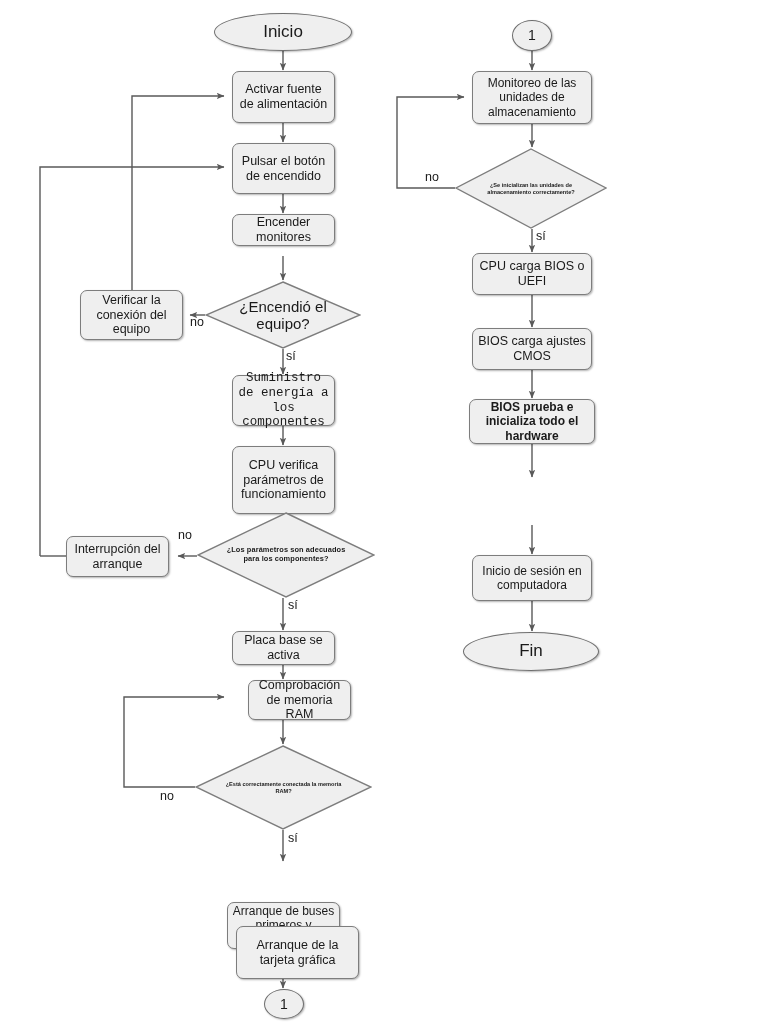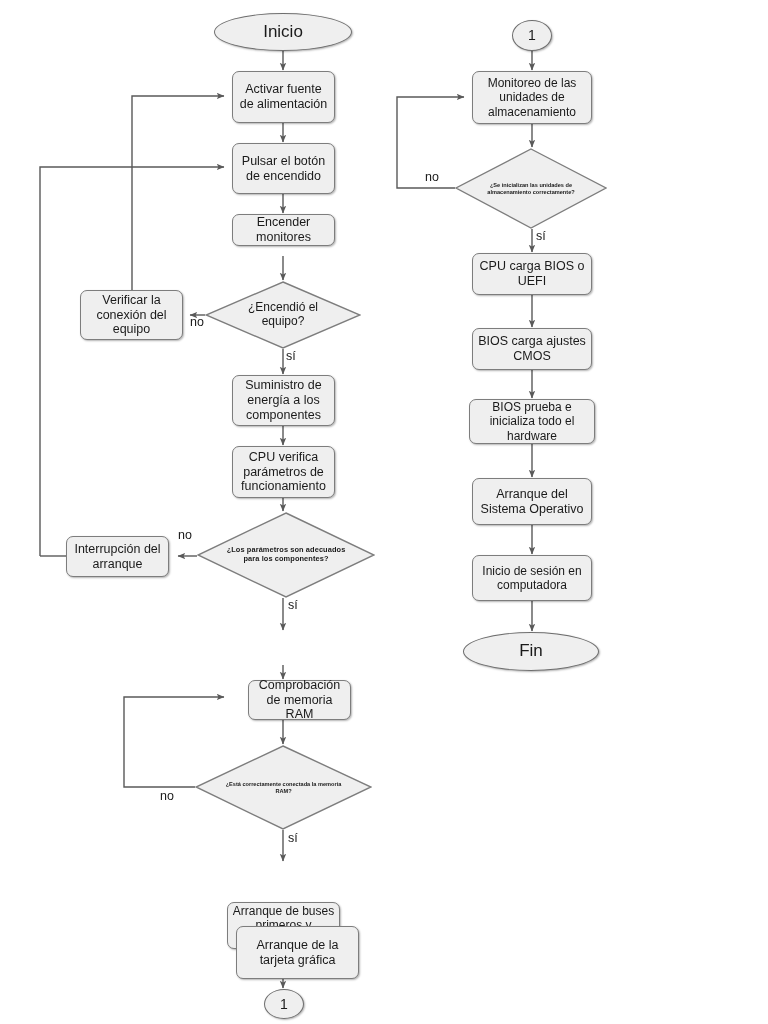--- a/index.html
+++ b/index.html
@@ -68,21 +68,21 @@
     width: 100%; height: 100%;
   }
   .dec .dec-label {
     position: relative;
     z-index: 2;
     width: 72%;
     text-align: center;
     color: #1a1a1a;
     line-height: 1.16;
   }
-  .dec-sm .dec-label { font-size: 12px; }
+  .dec-sm .dec-label { font-size: 15px; }
   .dec-xs .dec-label { font-size: 7.4px; font-weight: bold; letter-spacing: 0.1px; }
   .dec-tiny .dec-label { font-size: 5.6px; font-weight: bold; }
   .edge-label {
     position: absolute;
     font-size: 12.5px;
     color: #1a1a1a;
     white-space: nowrap;
   }
   .node .txt { display: block; width: 100%; }
 </style>
@@ -157,39 +157,42 @@
     <svg class="dec-shape" viewBox="0 0 156 68" preserveAspectRatio="none">
       <polygon points="78,1 155,34 78,67 1,34" fill="#efefef" stroke="#7d7d7d" stroke-width="1.4"></polygon>
     </svg>
     <span class="dec-label">¿Encendió el equipo?</span>
   </div>
 
   <div class="node proc" style="left:80px; top:290px; width:103px; height:50px;">
     <span class="txt">Verificar la conexión del equipo</span>
   </div>
 
-  <div class="node proc" style="left:232px; top:375px; width:103px; height:51px;">
+  <div class="node proc" style="left:232px; top:375px; width:103px; height:51px;font-family:Liberation Mono, monospace;">
     <span class="txt">Suministro de energía a los componentes</span>
   </div>
 
-  <div class="node proc" style="left:232px; top:446px; width:103px; height:52px;">
+  <div class="node proc" style="left:232px; top:446px; width:103px; height:68px;">
     <span class="txt">CPU verifica parámetros de funcionamiento</span>
   </div>
 
   <div class="node dec dec-xs" style="left:197px; top:512px; width:178px; height:86px;">
     <svg class="dec-shape" viewBox="0 0 178 86" preserveAspectRatio="none">
       <polygon points="89,1 177,43 89,85 1,43" fill="#efefef" stroke="#7d7d7d" stroke-width="1.4"></polygon>
     </svg>
     <span class="dec-label">¿Los parámetros son  adecuados para los componentes?</span>
   </div>
 
   <div class="node proc" style="left:66px; top:536px; width:103px; height:41px;">
     <span class="txt">Interrupción del arranque</span>
   </div>
 
+  <div class="node proc" style="left:232px; top:631px; width:103px; height:34px;">
+    <span class="txt">Placa base se activa</span>
+  </div>
 
   <div class="node proc" style="left:248px; top:680px; width:103px; height:40px;">
     <span class="txt">Comprobación de memoria RAM</span>
   </div>
 
   <div class="node dec dec-tiny" style="left:195px; top:745px; width:177px; height:85px;">
     <svg class="dec-shape" viewBox="0 0 177 85" preserveAspectRatio="none">
       <polygon points="88,1 176,42 88,84 1,42" fill="#efefef" stroke="#7d7d7d" stroke-width="1.4"></polygon>
     </svg>
     <span class="dec-label">¿Está correctamente conectada la memoria RAM?</span>
@@ -223,27 +226,24 @@
   </div>
 
   <div class="node proc" style="left:472px; top:328px; width:120px; height:42px;">
     <span class="txt">BIOS carga ajustes CMOS</span>
   </div>
 
   <div class="node proc" style="left:472px; top:253px; width:120px; height:42px;">
     <span class="txt">CPU carga BIOS o UEFI</span>
   </div>
 
-  <div class="node proc" style="left:469px; top:399px; width:126px; height:45px; font-size:12px;">
+  <div class="node proc" style="left:469px; top:399px; width:126px; height:45px; font-size:12px;font-weight:bold;">
     <span class="txt">BIOS prueba e inicializa todo el hardware</span>
   </div>
 
-  <div class="node proc" style="left:472px; top:478px; width:120px; height:47px;">
-    <span class="txt">Arranque del Sistema Operativo</span>
-  </div>
 
   <div class="node proc" style="left:472px; top:555px; width:120px; height:46px; font-size:12px;">
     <span class="txt">Inicio de sesión en computadora</span>
   </div>
 
   <div class="node term" style="left:463px; top:632px; width:136px; height:39px;">
     <span class="txt">Fin</span>
   </div>
 
   <span class="edge-label" style="left:190px; top:315px;">no</span>

